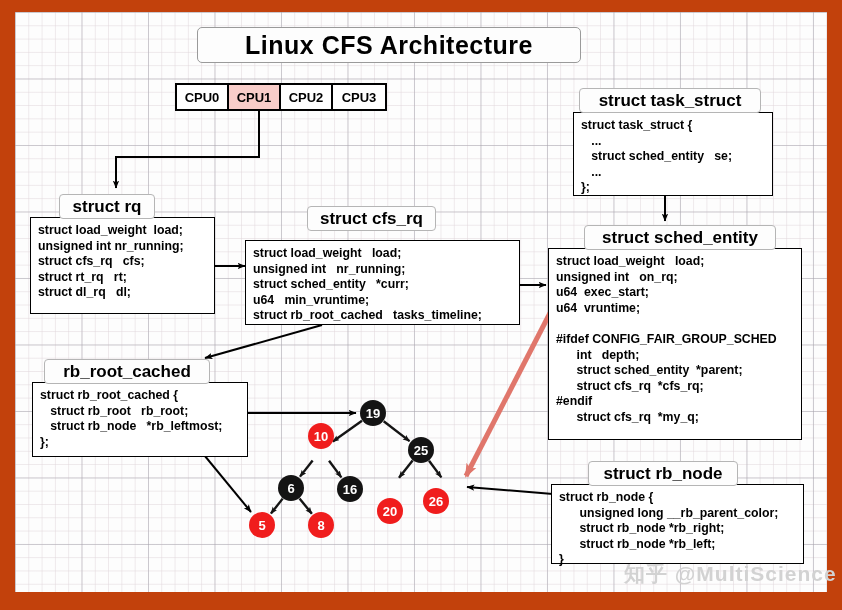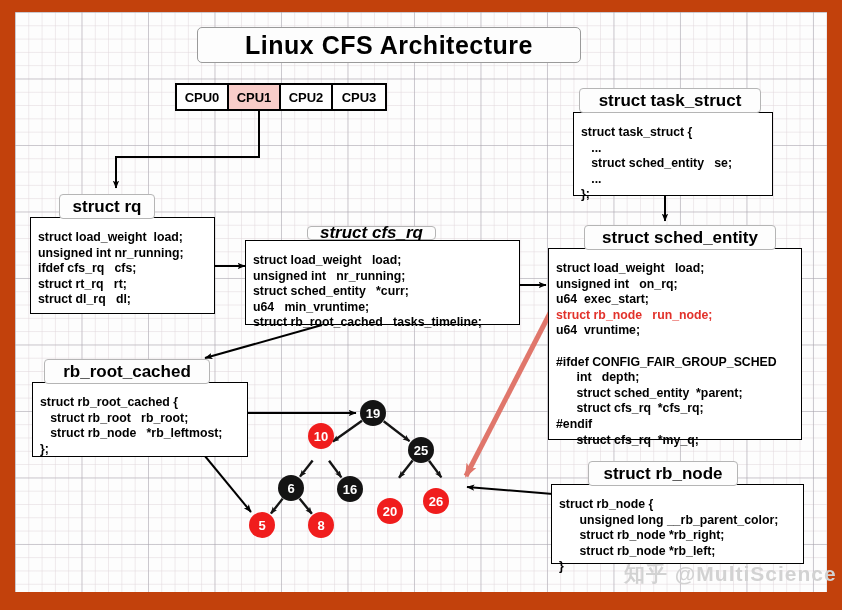--- a/index.html
+++ b/index.html
@@ -72,21 +72,21 @@
     font-size:17px;font-weight:bold;color:#000;
     white-space:nowrap;
     z-index:4;
   }
 
   
   .sbox{
     position:absolute;box-sizing:border-box;
     border:1.6px solid #000;
     background:#fff;
-    padding:12px 7px 5px 7px;
+    padding:5px 7px 5px 7px;
     z-index:3;
   }
   .sbox .line{
     font-size:12.3px;font-weight:bold;color:#000;
     line-height:15.6px;white-space:pre;
   }
   .sbox .line.red{color:#e2312a;}
 
   
   .tnode{
@@ -162,26 +162,26 @@
     <div class="cpu-cell">CPU0</div>
     <div class="cpu-cell sel">CPU1</div>
     <div class="cpu-cell">CPU2</div>
     <div class="cpu-cell">CPU3</div>
   </div>
 
   <div class="caption" style="left:59px;top:194px;width:96px;height:25px;">struct  rq</div>
   <div class="sbox" style="left:30px;top:217px;width:185px;height:97px;">
       <div class="line">struct load_weight  load;</div>
       <div class="line">unsigned int nr_running;</div>
-      <div class="line">ifdef cfs_rq   cfs;</div>
+      <div class="line">struct cfs_rq   cfs;</div>
       <div class="line">struct rt_rq   rt;</div>
       <div class="line">struct dl_rq   dl;</div>
     </div>
 
-  <div class="caption" style="left:307px;top:226px;width:129px;height:14px;font-style:italic;">struct  cfs_rq</div>
+  <div class="caption" style="left:307px;top:206px;width:129px;height:25px;">struct  cfs_rq</div>
   <div class="sbox" style="left:245px;top:240px;width:275px;height:85px;">
       <div class="line">struct load_weight   load;</div>
       <div class="line">unsigned int   nr_running;</div>
       <div class="line">struct sched_entity   *curr;</div>
       <div class="line">u64   min_vruntime;</div>
       <div class="line">struct rb_root_cached   tasks_timeline;</div>
     </div>
 
   <div class="caption" style="left:579px;top:88px;width:182px;height:25px;">struct  task_struct</div>
   <div class="sbox" style="left:573px;top:112px;width:200px;height:84px;">
@@ -190,21 +190,20 @@
       <div class="line">   struct sched_entity   se;</div>
       <div class="line">   ...</div>
       <div class="line">};</div>
     </div>
 
   <div class="caption" style="left:584px;top:225px;width:192px;height:25px;">struct  sched_entity</div>
   <div class="sbox" style="left:548px;top:248px;width:254px;height:192px;">
       <div class="line">struct load_weight   load;</div>
       <div class="line">unsigned int   on_rq;</div>
       <div class="line">u64  exec_start;</div>
-      <div class="line red">struct rb_node   run_node;</div>
       <div class="line">u64  vruntime;</div>
       <div class="line"> </div>
       <div class="line">#ifdef CONFIG_FAIR_GROUP_SCHED</div>
       <div class="line">      int   depth;</div>
       <div class="line">      struct sched_entity  *parent;</div>
       <div class="line">      struct cfs_rq  *cfs_rq;</div>
       <div class="line">#endif</div>
       <div class="line">      struct cfs_rq  *my_q;</div>
     </div>
 

